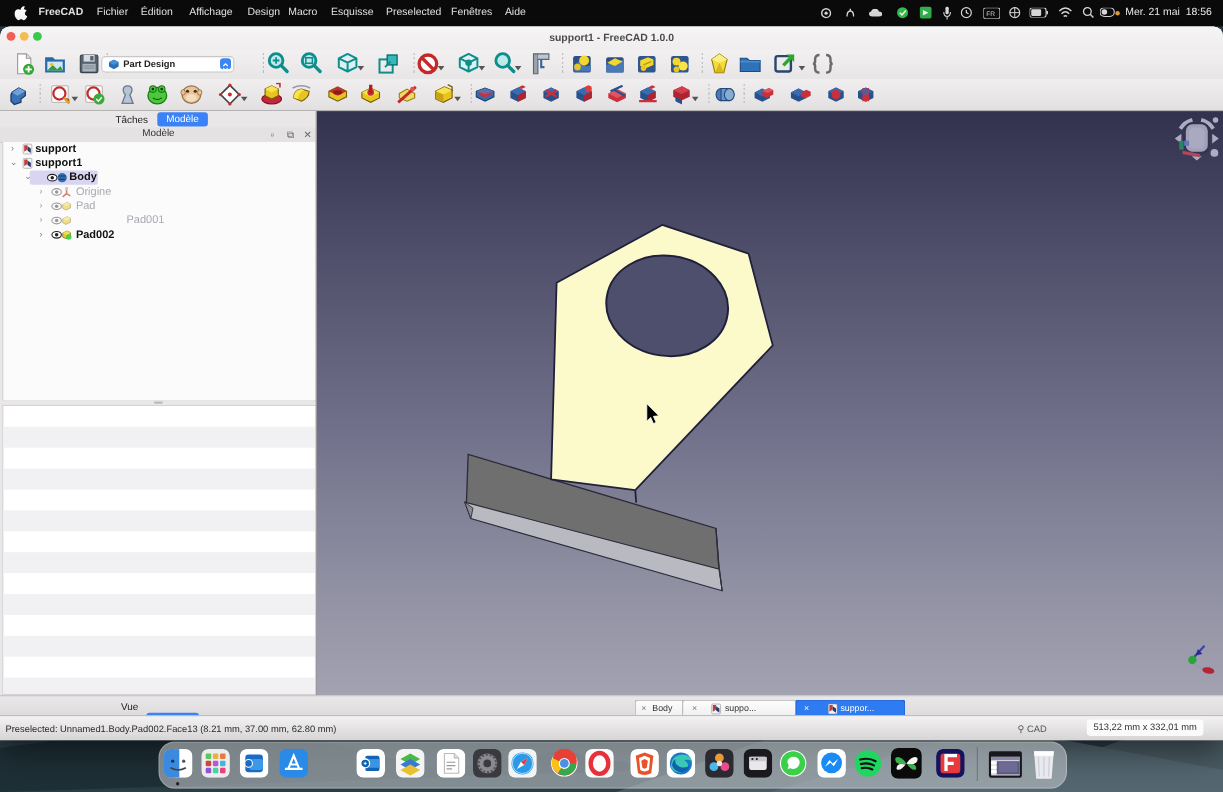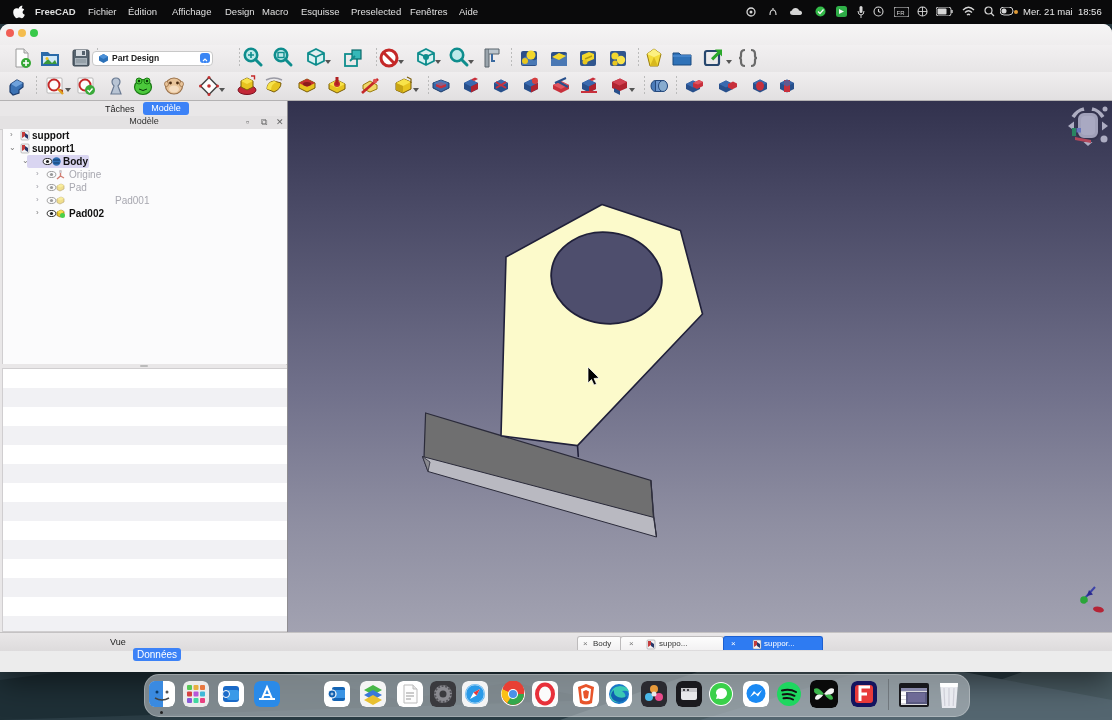--- a/index.html
+++ b/index.html
@@ -165,20 +165,21 @@
         </svg>
     <div class="abs" style="left:1014px;top:10px;width:4px;height:4px;border-radius:50%;background:#e8a03a;"></div>
   </div>
 </div>
 
 <div id="win">
   <div id="titlebar">
     <div class="tl" style="left:6px;background:#f15f56;"></div>
     <div class="tl" style="left:17.5px;background:#f4bd4f;"></div>
     <div class="tl" style="left:30px;background:#39c94a;"></div>
+    <div id="title">support1 - FreeCAD 1.0.0</div>
   </div>
   <div id="tb1">
     <div class="ic" style="left:11px;top:2px">
           <svg viewBox="0 0 22 22">
             <path d="M5,2 L13,2 L17,6 L17,20 L5,20 Z" fill="#fdfdfd" stroke="#9a9a9a" stroke-width="1"></path>
             <path d="M13,2 L13,6 L17,6" fill="#e0e0e0" stroke="#9a9a9a" stroke-width="1"></path>
             <circle cx="15" cy="16" r="5" fill="#35a835"></circle>
             <path d="M15,13 L15,19 M12,16 L18,16" stroke="#fff" stroke-width="1.6"></path>
           </svg>
         </div>
@@ -641,20 +642,25 @@
           <span class="abs" style="left:38px;top:2px">suppo...</span>
         </div>
     <div class="wtab" style="left:723px;width:98px;background:#2e7bf2;border-color:#1c5fd0;color:#fff;">
           <span class="x" style="color:#fff;left:7px">×</span>
           <svg class="ticon" style="left:29px;top:2.5px">
             <use href="#fcdoc"></use>
           </svg>
           <span class="abs" style="left:40px;top:2px">suppor...</span>
         </div>
   </div>
+  <div id="statusbar">
+    <span class="abs" style="left:5px;top:6px">Preselected: Unnamed1.Body.Pad002.Face13 (8.21 mm, 37.00 mm, 62.80 mm)</span>
+    <span class="abs" style="left:925px;top:6px;color:#555">⚲ CAD</span>
+    <span class="abs" style="left:988px;top:3px;width:106px;height:15px;background:rgba(255,255,255,.85);border-radius:3px;text-align:center;line-height:15px;color:#333">513,22 mm x 332,01 mm</span>
+  </div>
 </div>
 
 <div id="dock"></div>
 <div id="dockicons">
   <svg class="dk" style="left:149px" viewBox="0 0 26 26">
         <rect width="26" height="26" rx="6" fill="#fff"></rect>
         <path d="M0,0 L13,0 L13,26 L0,26 Z" fill="#3a8ae0" style="clip-path:inset(0 round 6px)"></path>
         <rect width="13" height="26" rx="6" fill="#3a8ae0"></rect>
         <rect x="7" y="0" width="7" height="26" fill="#3a8ae0"></rect>
         <circle cx="8" cy="11" r="1.5" fill="#0a3a6a"></circle>

